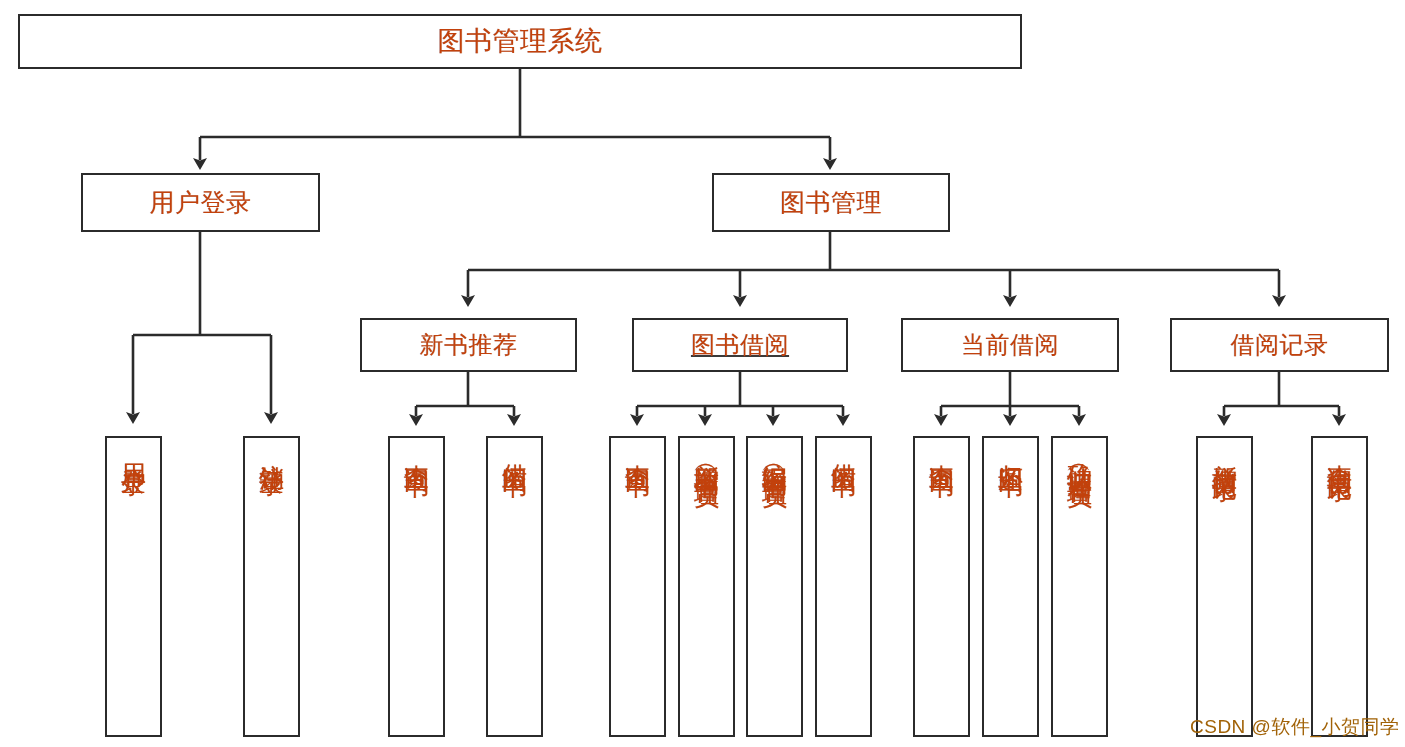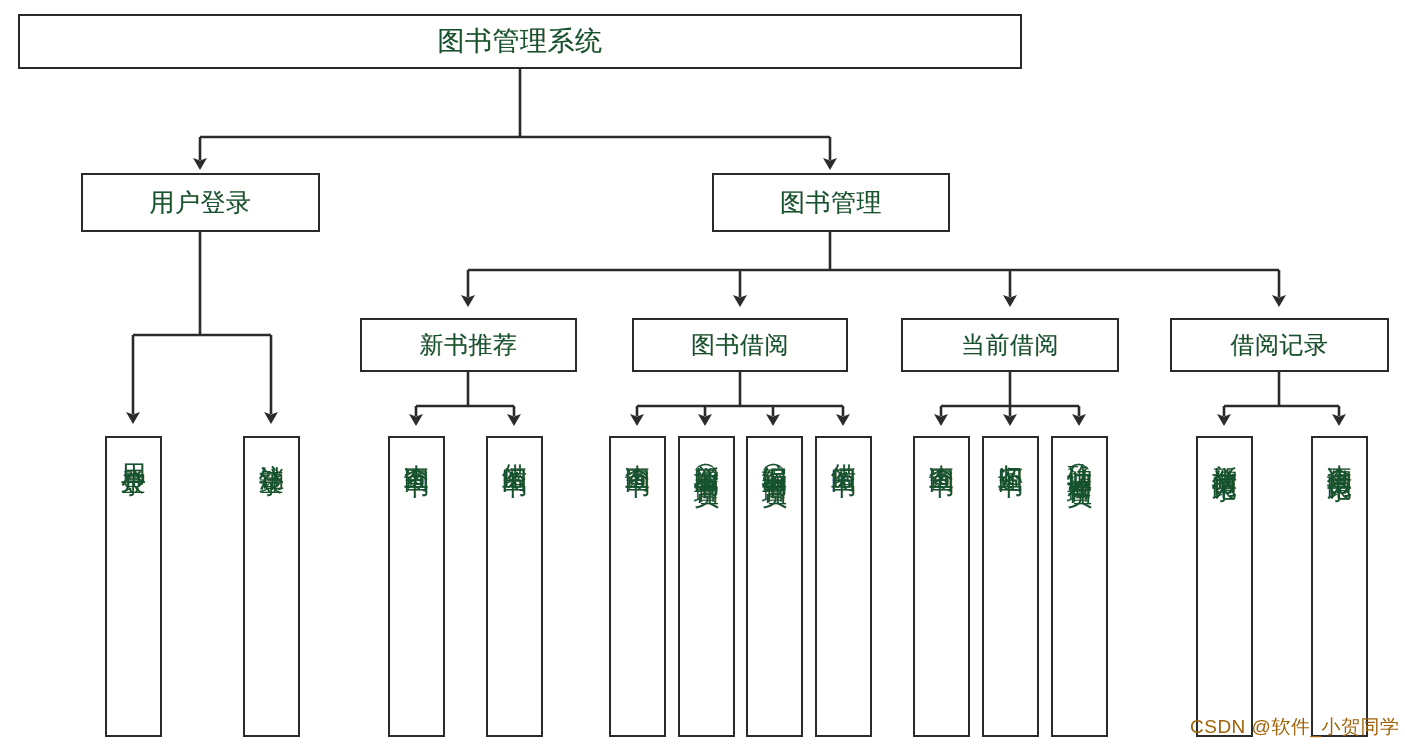--- a/index.html
+++ b/index.html
@@ -32,21 +32,21 @@
     background: #ffffff;
     display: flex;
     align-items: center;
     justify-content: center;
     color: #3a3a3a;
   }
   .node .lbl {
     display: block;
     text-align: center;
     letter-spacing: 0.5px;
-    color: #14532d;
+    color: #c2410c;
     text-shadow: 0.4px 0 rgba(200,120,40,0.30), -0.4px 0 rgba(60,110,200,0.26);
   }
   
   .node.horiz .lbl {
     writing-mode: horizontal-tb;
     line-height: 1.1;
   }
   .node.root .lbl { font-size: 27px; }
   .node.lvl2 .lbl { font-size: 25px; }
   .node.lvl3 .lbl { font-size: 24px; }
@@ -133,21 +133,21 @@
   <div class="node horiz lvl2" style="left:81px; top:173px; width:239px; height:59px;">
     <span class="lbl">用户登录</span>
   </div>
   <div class="node horiz lvl3" style="left:360px; top:318px; width:217px; height:54px;">
     <span class="lbl">新书推荐</span>
   </div>
 
   <div class="node horiz lvl2" style="left:712px; top:173px; width:238px; height:59px;">
     <span class="lbl">图书管理</span>
   </div>
-  <div class="node horiz lvl3" style="left:632px; top:318px; width:216px; height:54px;">
+  <div class="node horiz lvl3" style="left:632px; top:318px; width:216px; height:54px;text-decoration:underline;">
     <span class="lbl">图书借阅</span>
   </div>
   <div class="node horiz lvl3" style="left:901px; top:318px; width:218px; height:54px;">
     <span class="lbl">当前借阅</span>
   </div>
   <div class="node horiz lvl3" style="left:1170px; top:318px; width:219px; height:54px;">
     <span class="lbl">借阅记录</span>
   </div>
 
   <div class="node leaf" style="left:105px; top:436px; width:57px; height:301px;">

